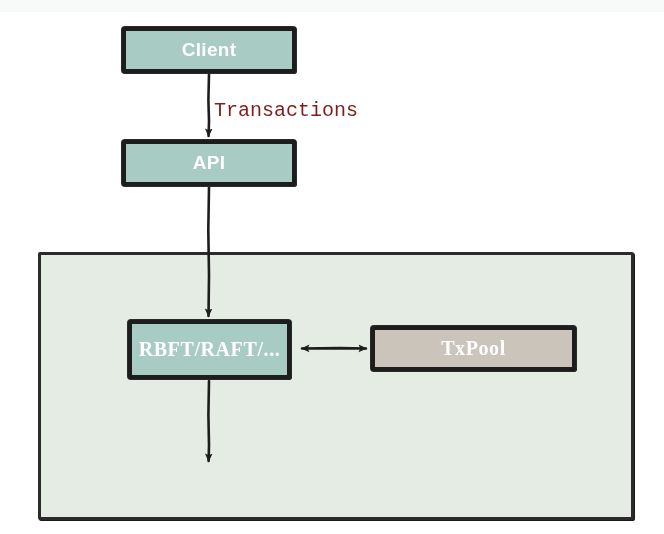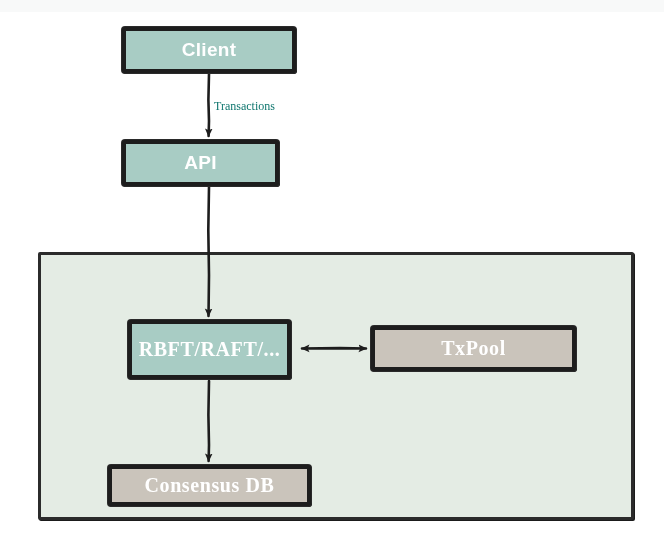--- a/index.html
+++ b/index.html
@@ -76,23 +76,23 @@
   .edge-svg {
     position: absolute;
     left: 0;
     top: 0;
     width: 664px;
     height: 534px;
     pointer-events: none;
   }
   .edge-label {
     position: absolute;
-    color: #0f766e;
-    font-family: Liberation Serif, serif;
-    font-size: 12px;
+    color: #7f1d1d;
+    font-family: Liberation Mono, monospace;
+    font-size: 20px;
     white-space: nowrap;
   }
 </style>
 </head>
 <body>
 
 <div id="page" style="background: rgb(255, 255, 255);">
 
   <div id="topstrip"></div>
 
@@ -124,29 +124,26 @@
       <path d="M209,381 L208.4,415 L209,445 L208.6,461" stroke="#1d1d1d" stroke-width="2.6" fill="none" stroke-linecap="round" marker-end="url(#arrowhead)"></path>
     </g>
   </svg>
 
   <div class="edge-label" id="edge-label-transactions" style="left: 214px; top: 99px;">Transactions</div>
 
   <div class="node node-teal" id="node-client" style="left: 122px; top: 27px; width: 174px; height: 46px;">
     <span class="label-sans">Client</span>
   </div>
 
-  <div class="node node-teal" id="node-api" style="left: 122px; top: 140px; width: 157px; height: 46px;">
+  <div class="node node-teal" id="node-api" style="left: 122px; top: 140px; width: 174px; height: 46px;">
     <span class="label-sans">API</span>
   </div>
 
   <div class="node node-teal" id="node-consensus" style="left: 128px; top: 320px; width: 163px; height: 59px;">
     <span class="label-serif">RBFT/RAFT/...</span>
   </div>
 
   <div class="node node-tan" id="node-txpool" style="left: 371px; top: 326px; width: 205px; height: 45px;">
     <span class="label-serif">TxPool</span>
   </div>
 
-  <div class="node node-tan" id="node-db" style="left: 108px; top: 465px; width: 203px; height: 41px;">
-    <span class="label-serif">Consensus DB</span>
-  </div>
 
 </div>
 
 </body></html>

